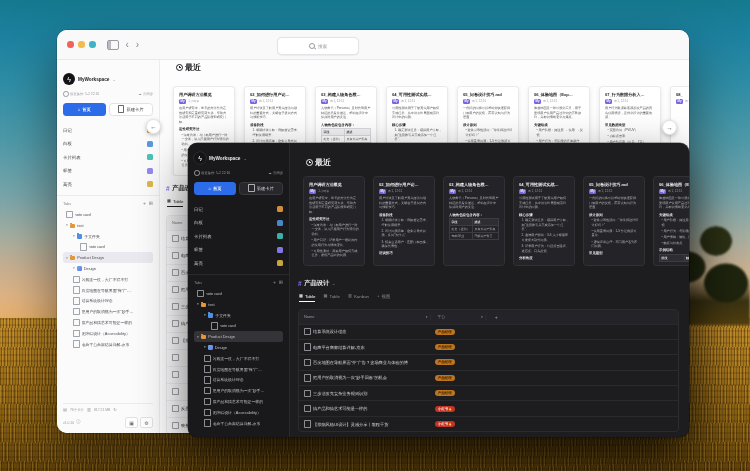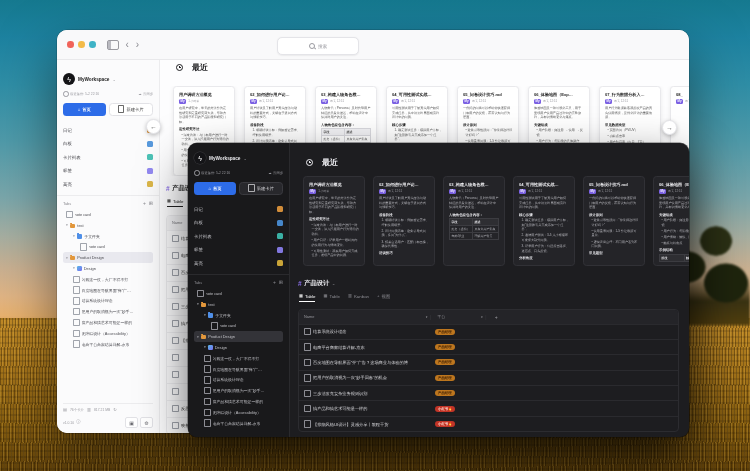--- a/index.html
+++ b/index.html
@@ -90,21 +90,21 @@
   .tl{overflow:hidden;white-space:nowrap;}
   .sb-footer{position:absolute;left:6px;right:6px;bottom:5px;}
   .stat-row{display:flex;align-items:center;gap:3px;font-size:3.4px;color:#9a9aa0;padding-top:4px;border-top:1px solid #ececee;}
   .ver-row{display:flex;align-items:center;gap:2px;margin-top:5px;font-size:3.4px;color:#9a9aa0;}
   .ver-row .sp{flex:1;}
   .fbtn{width:11px;height:9px;border:1px solid #e2e2e6;border-radius:2px;display:flex;align-items:center;justify-content:center;
     font-size:5px;color:#6a6a70;background:#fff;}
   .fico{font-size:4.2px;line-height:1;}
   
   .main{flex:1;position:relative;overflow:hidden;}
-  .recent-head{display:flex;align-items:center;gap:9px;padding-left:16px;font-weight:bold;}
+  .recent-head{display:flex;align-items:center;gap:2px;padding-left:16px;font-weight:bold;}
   .light .recent-head{margin-top:2px;font-size:8px;color:#1f1f22;}
   .dark .recent-head{margin-top:14px;font-size:8px;color:#ececf0;}
   .ck{width:7px;height:7px;border:1.3px solid currentColor;border-radius:50%;position:relative;box-sizing:border-box;flex:none;}
   .ck::after{content:"";position:absolute;left:2px;top:.8px;width:.9px;height:2.2px;background:currentColor;}
   .ck::before{content:"";position:absolute;left:2px;top:2.4px;width:1.8px;height:.9px;background:currentColor;}
   .cards{display:flex;overflow:hidden;}
   .light .cards{gap:9px;margin-top:13px;padding-left:13px;}
   .dark .cards{gap:8px;margin-top:8px;padding-left:13px;}
   .card{flex:none;width:62px;height:90px;border-radius:3.5px;padding:4.5px 5px;box-sizing:border-box;overflow:hidden;}
   .light .card{background:#fff;border:.8px solid #e9e9ec;box-shadow:0 1.5px 4px rgba(0,0,0,.08);}

